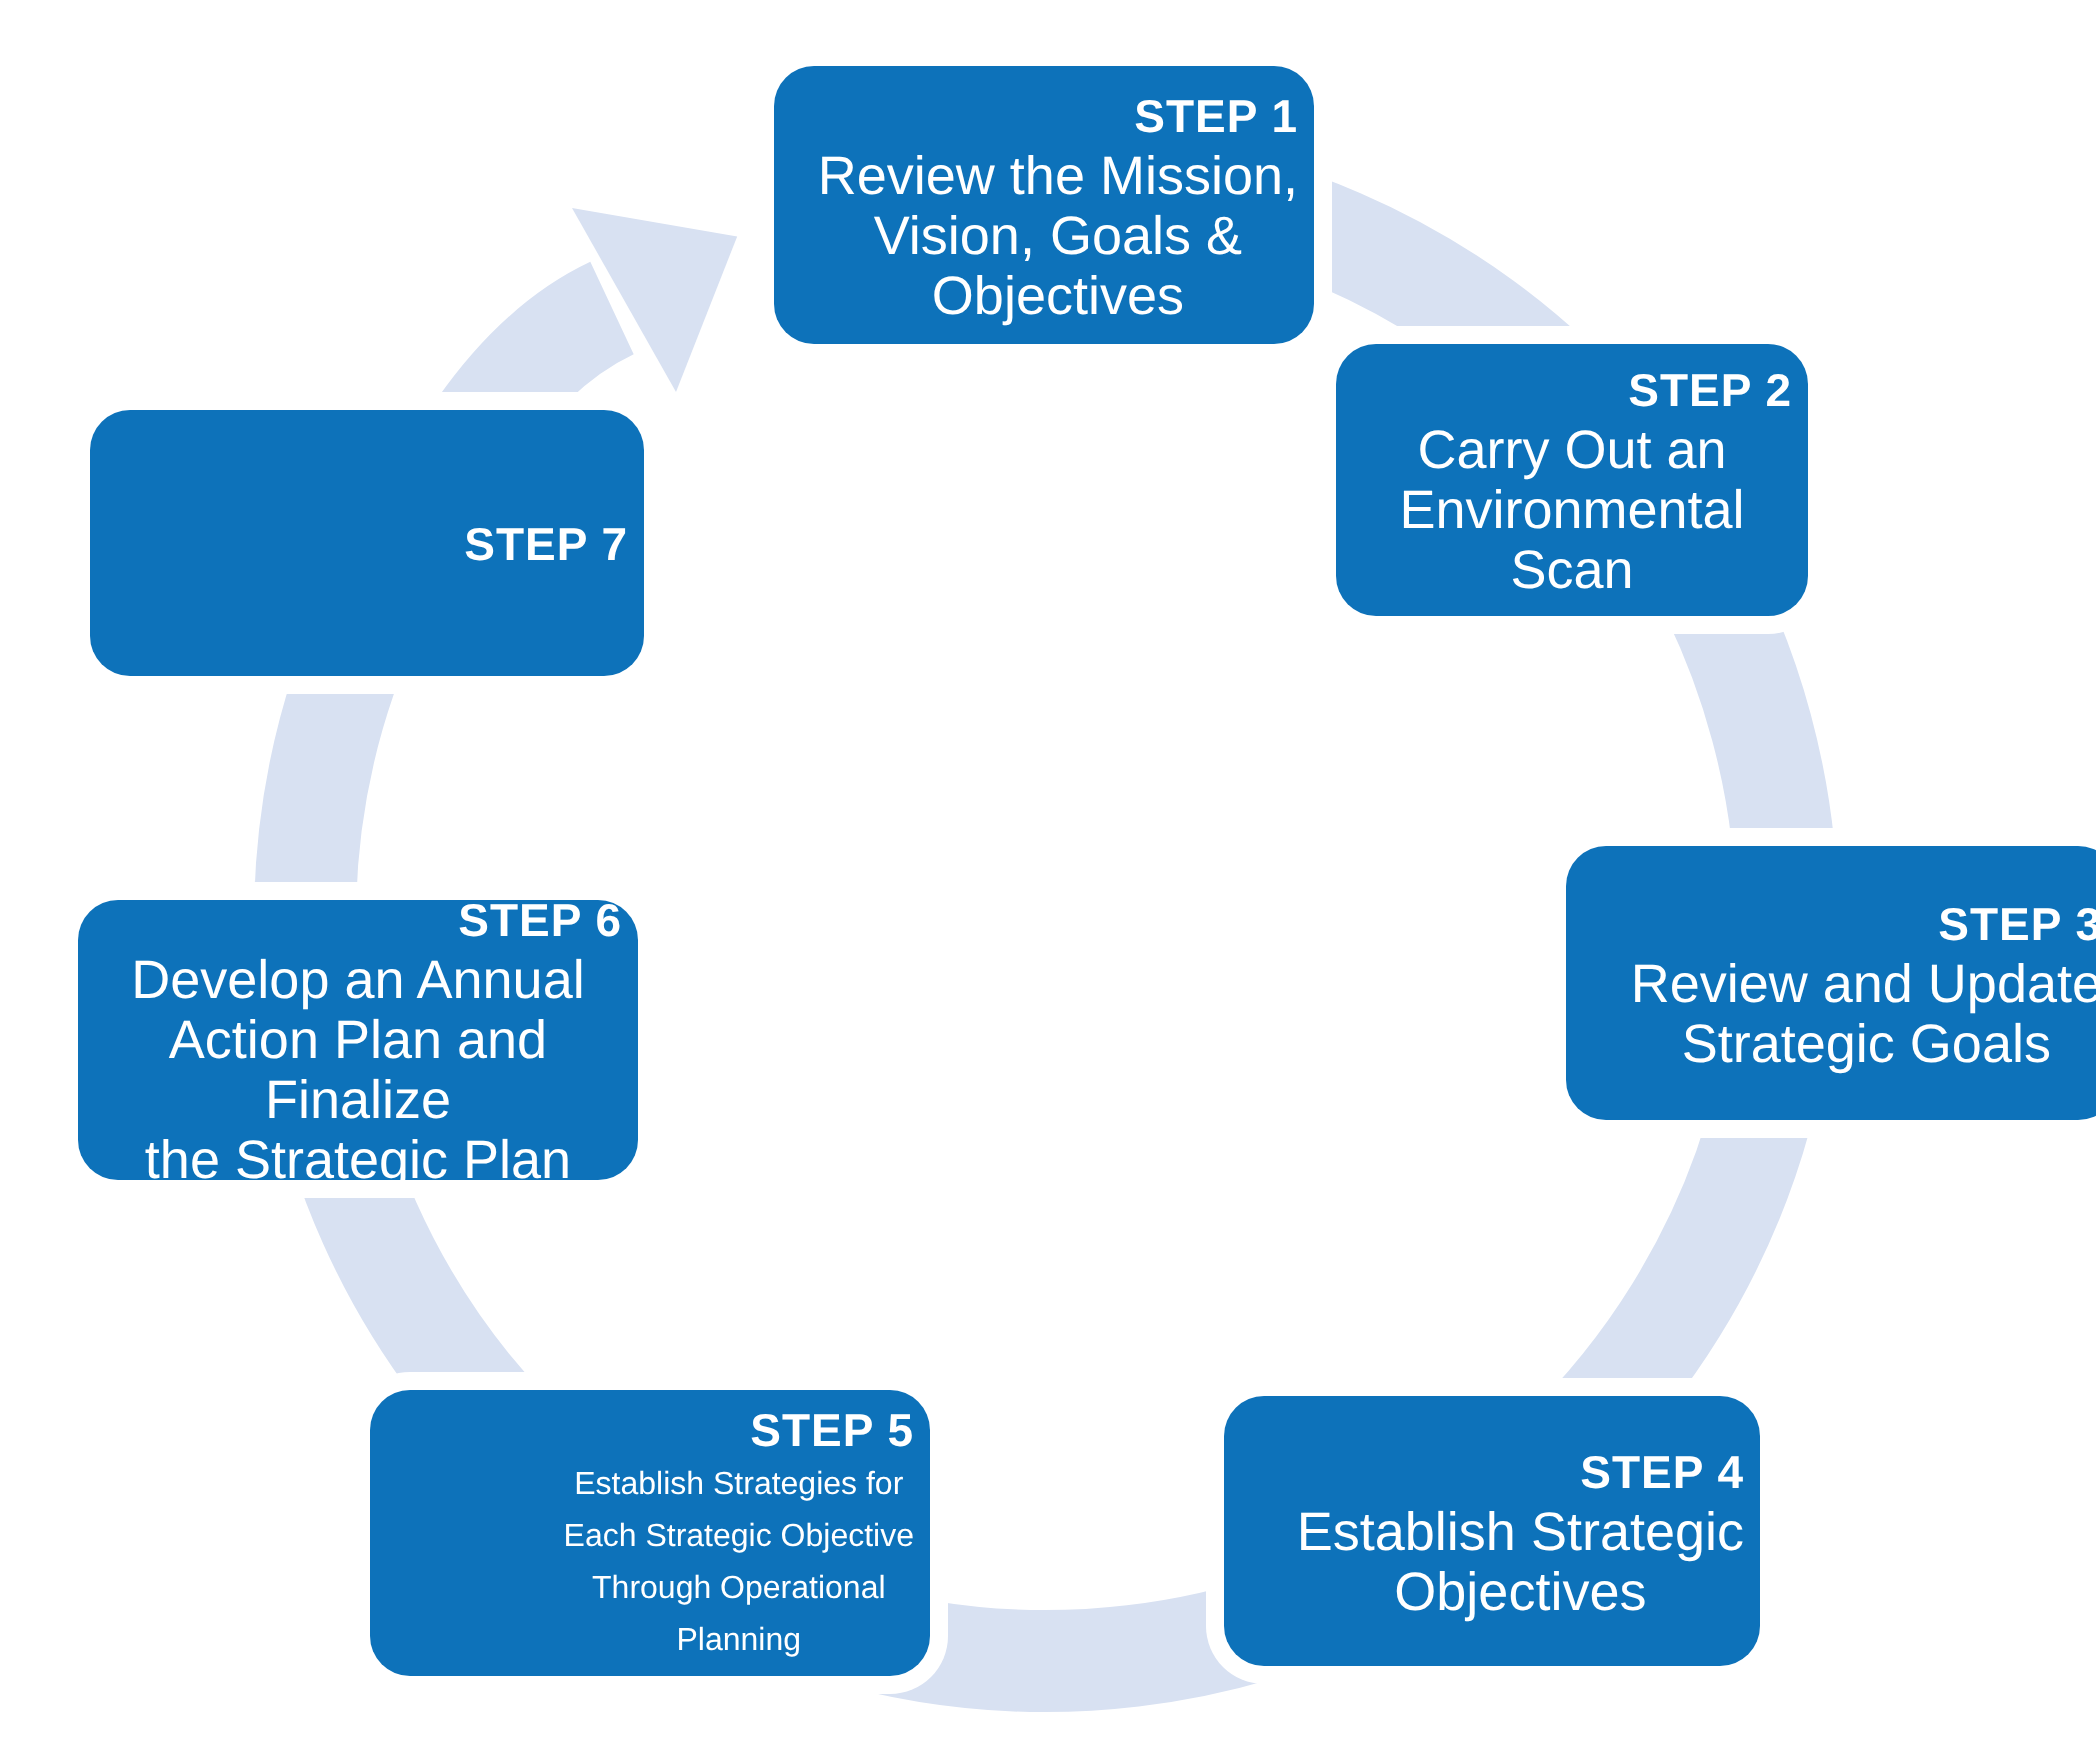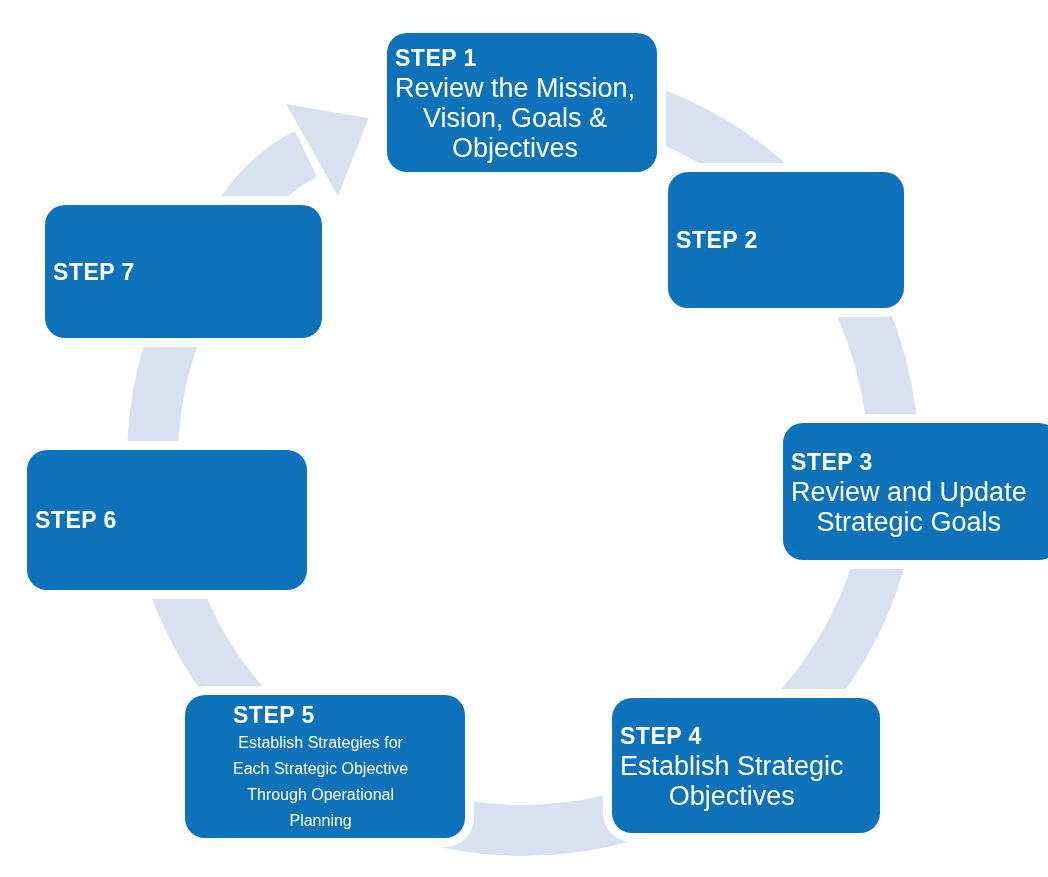--- a/index.html
+++ b/index.html
@@ -23,42 +23,42 @@
   }
   .step {
     position: absolute;
     background: var(--box-color, #0d72ba);
     color: var(--text-color, #ffffff);
     border-radius: 20px;
     box-shadow: 0 0 0 9px #ffffff;
     display: flex;
     flex-direction: column;
     justify-content: center;
-    align-items: flex-start;
+    align-items: flex-end;
     text-align: center;
     box-sizing: border-box;
     padding: 4px 8px;
   }
   .step .hd {
     font-weight: bold;
     font-size: 23px;
     line-height: 30px;
     letter-spacing: 0.5px;
   }
   .step .bd {
     font-size: 27px;
     line-height: 30px;
     white-space: pre-line;
   }
   .s1 { left: 387px; top: 33px;  width: 270px; height: 139px; }
   .s2 { left: 668px; top: 172px; width: 236px; height: 136px; }
   .s3 { left: 783px; top: 423px; width: 276px; height: 137px; }
   .s4 { left: 612px; top: 698px; width: 268px; height: 135px; }
   .s5 { left: 185px; top: 695px; width: 280px; height: 143px; padding-left: 48px; }
-  .s6 { left: 27px;  top: 450px; width: 280px; height: 140px; }
+  .s6 { left: 39px;  top: 450px; width: 280px; height: 140px; }
   .s7 { left: 45px;  top: 205px; width: 277px; height: 133px; }
   .s5 .bd { font-size: 16px; line-height: 26px; }
 </style>
 </head>
 <body>
 
 <div class="canvas">
 
   <svg class="cycle-svg" viewBox="0 0 1048 877">
 
@@ -71,20 +71,22 @@
 
   <div class="step s1">
     <div class="hd">STEP 1</div>
     <div class="bd">Review the Mission,
 Vision, Goals &amp;
 Objectives</div>
   </div>
 
   <div class="step s2">
     <div class="hd">STEP 2</div>
+    <div class="bd">Carry Out an
+Environmental Scan</div>
   </div>
 
   <div class="step s3">
     <div class="hd">STEP 3</div>
     <div class="bd">Review and Update
 Strategic Goals</div>
   </div>
 
   <div class="step s4">
     <div class="hd">STEP 4</div>
@@ -95,19 +97,22 @@
   <div class="step s5">
     <div class="hd">STEP 5</div>
     <div class="bd">Establish Strategies for
 Each Strategic Objective
 Through Operational
 Planning</div>
   </div>
 
   <div class="step s6">
     <div class="hd">STEP 6</div>
+    <div class="bd">Develop an Annual
+Action Plan and Finalize
+the Strategic Plan</div>
   </div>
 
   <div class="step s7">
     <div class="hd">STEP 7</div>
   </div>
 
 </div>
 
 </body></html>

